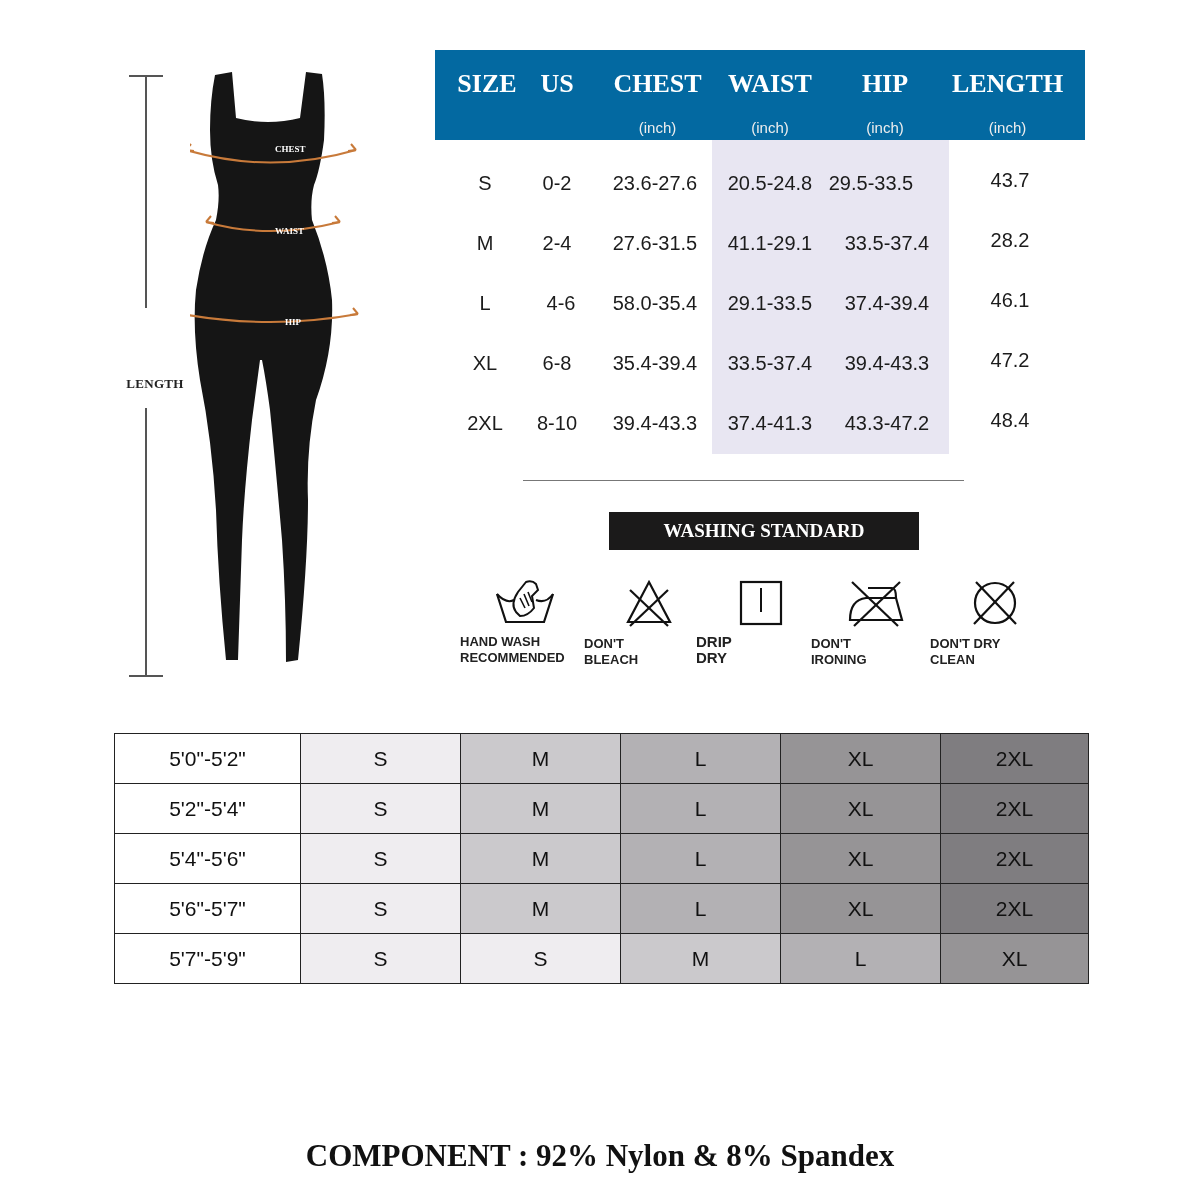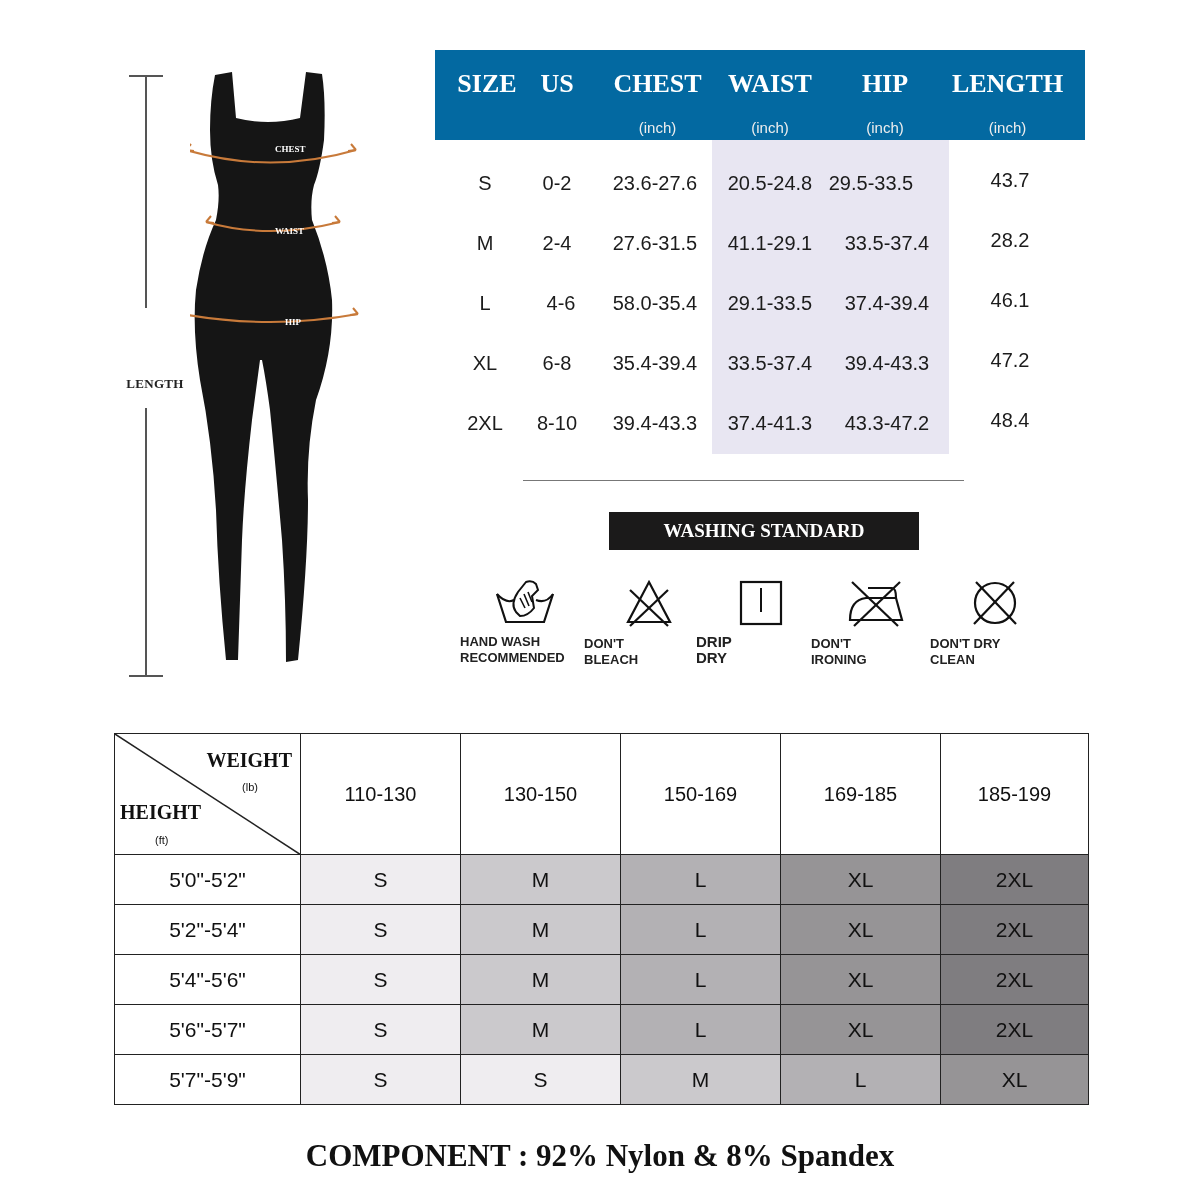--- a/index.html
+++ b/index.html
@@ -217,36 +217,20 @@
 <table class="wh-table">
   <colgroup>
     <col style="width:186px">
       <col style="width:160px">
       <col style="width:160px">
       <col style="width:160px">
       <col style="width:160px">
       <col style="width:148px">
   </colgroup>
   <tbody>
-      <tr>
-    <th class="corner">
-      <svg width="186" height="121">
-        <line x1="0" y1="0" x2="186" y2="121" stroke="#222" stroke-width="1.5"></line>
-      </svg>
-      <span class="c-weight">WEIGHT</span>
-      <span class="c-lb">(lb)</span>
-      <span class="c-height">HEIGHT</span>
-      <span class="c-ft">(ft)</span>
-    </th>
-    <th>110-130</th>
-    <th>130-150</th>
-    <th>150-169</th>
-    <th>169-185</th>
-    <th>185-199</th>
-  </tr>
   <tr>
     <td class="h-cell">5'0"-5'2"</td>
     <td style="background:#efedf0">S</td>
     <td style="background:#cbc9cc">M</td>
     <td style="background:#b3b1b4">L</td>
     <td style="background:#969496">XL</td>
     <td style="background:#7f7d80">2XL</td>
   </tr>
   <tr>
     <td class="h-cell">5'2"-5'4"</td>

